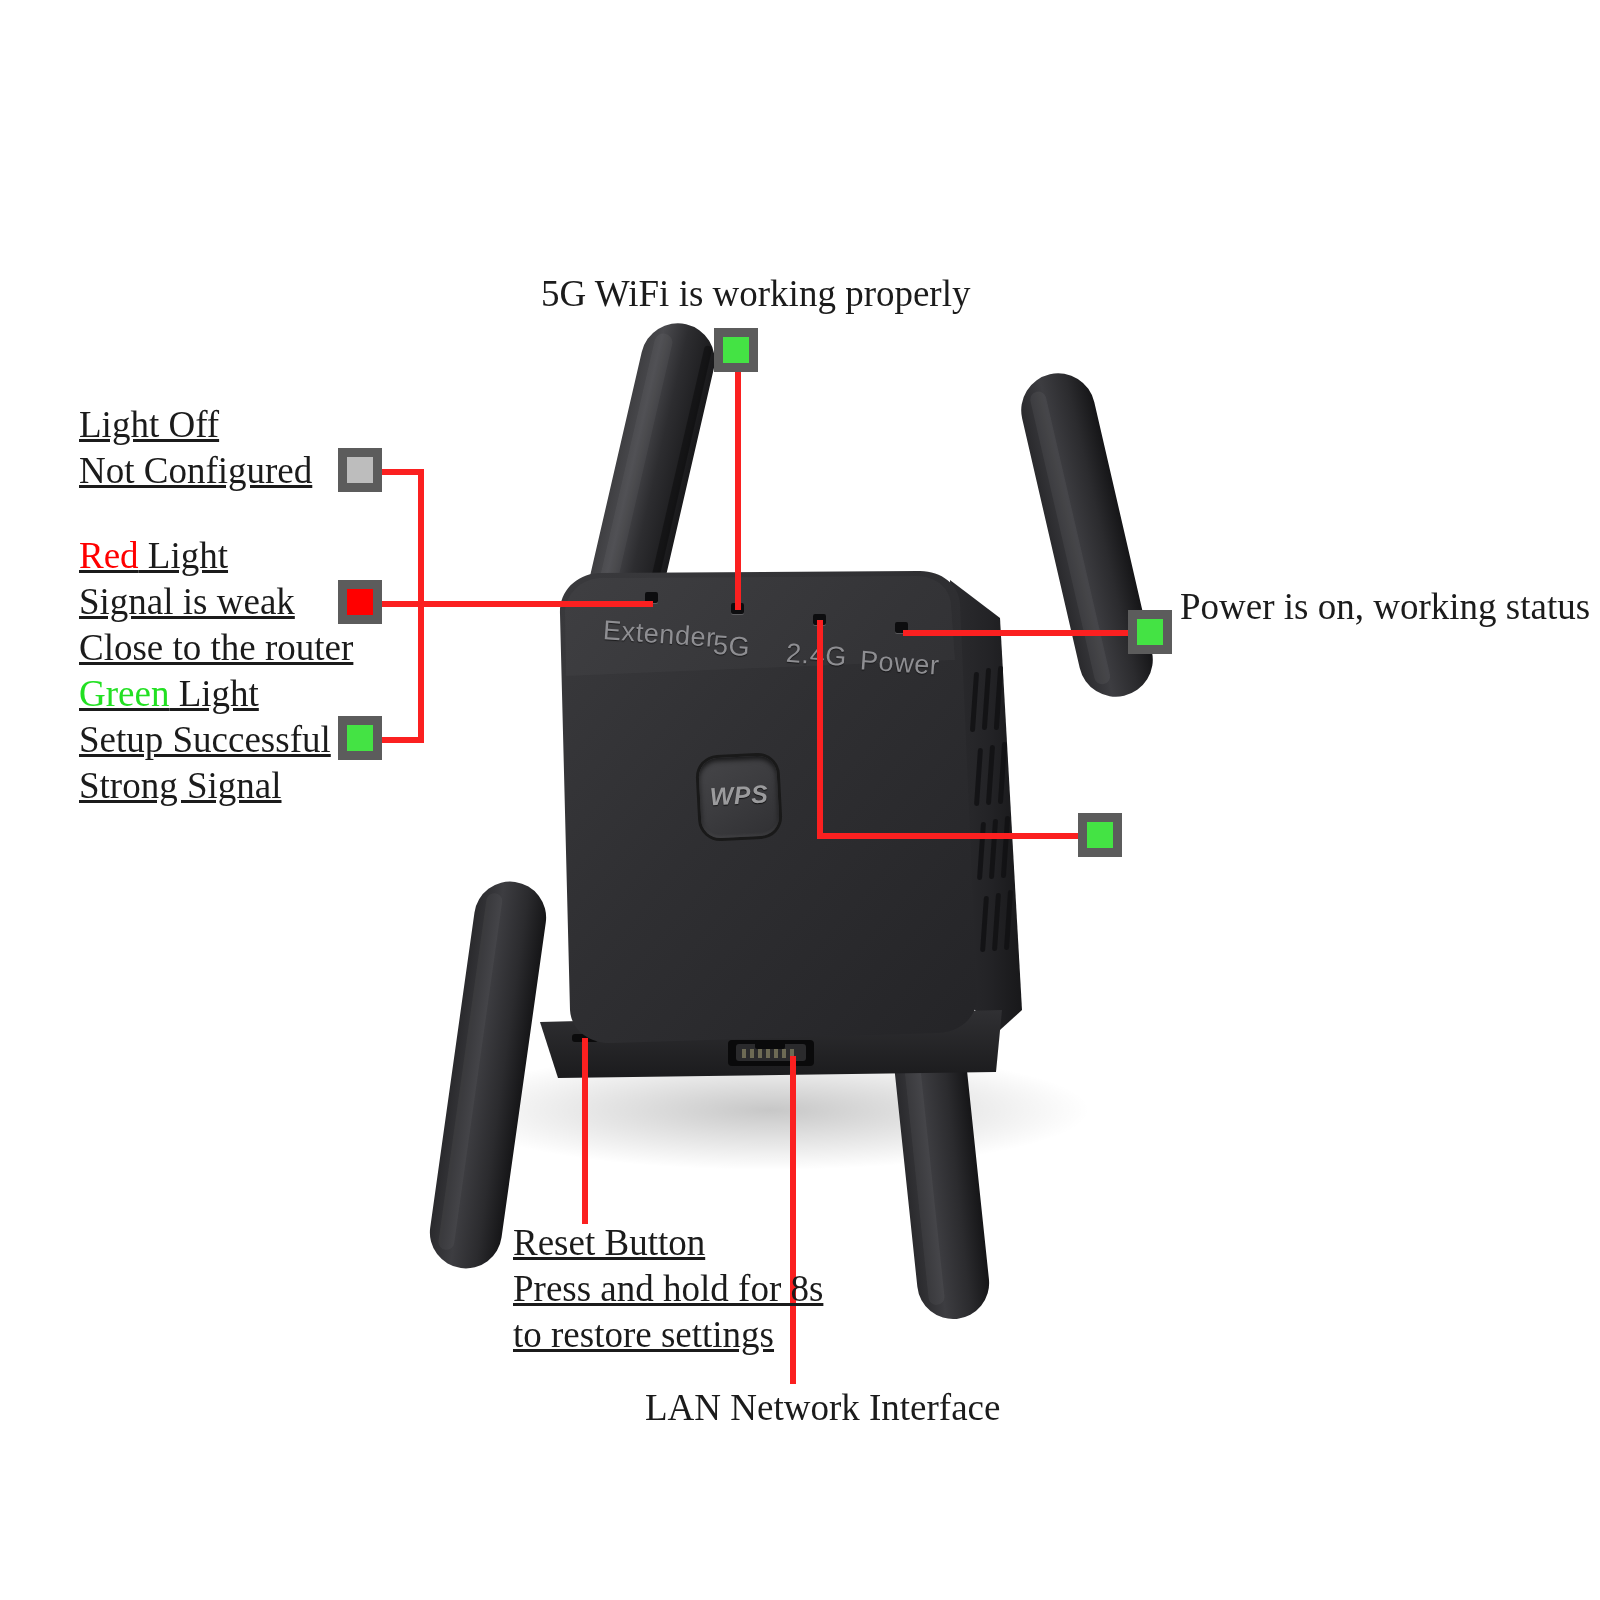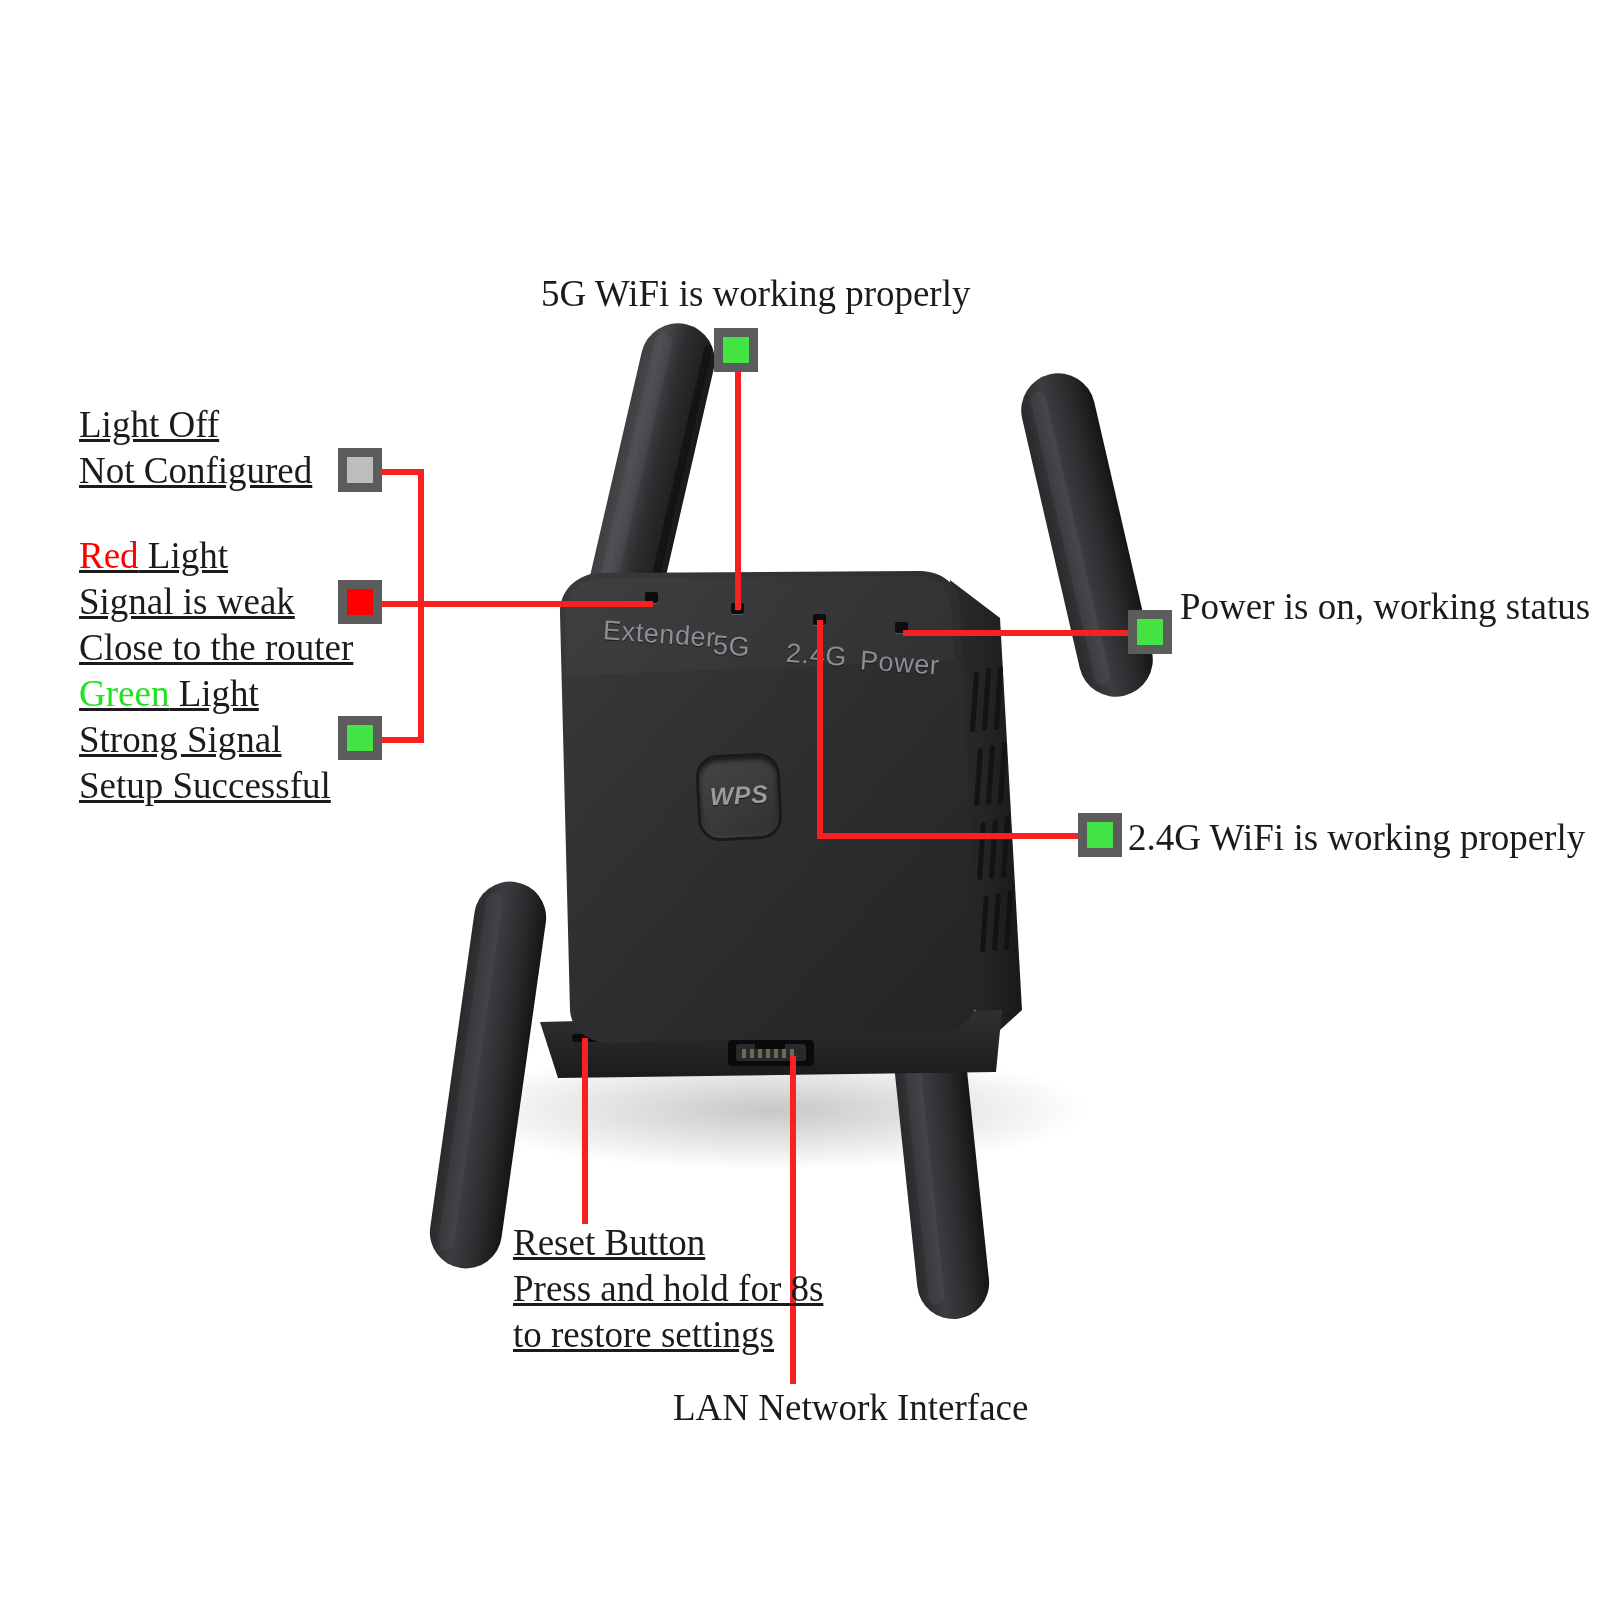--- a/index.html
+++ b/index.html
@@ -297,35 +297,32 @@
       <span class="kw-red">Red</span><span> Light</span>
     </div>
     <div>Signal is weak</div>
     <div>Close to the router</div>
   </div>
 
   <div class="anno blk" style="left:79px; top:671px;">
     <div>
       <span class="kw-green">Green</span><span> Light</span>
     </div>
+    <div>Setup Successful</div>
     <div>Strong Signal</div>
-    <div>Setup Successful</div>
   </div>
 
   <div class="anno" style="left:1180px; top:584px;">
     <span>Power is on, working status</span>
   </div>
 
-  <div class="anno" style="left:1128px; top:815px;">
-    <span>2.4G WiFi is working properly</span>
-  </div>
 
   <div class="anno blk" style="left:495px; top:1220px;margin-left:18px;">
     <div>Reset Button</div>
     <div>Press and hold for 8s</div>
     <div>to restore settings</div>
   </div>
 
-  <div class="anno" style="left:645px; top:1385px;margin-left:28px;">
+  <div class="anno" style="left:645px; top:1385px;">
     <span>LAN Network Interface</span>
   </div>
 
 </div>
 
 </body></html>

